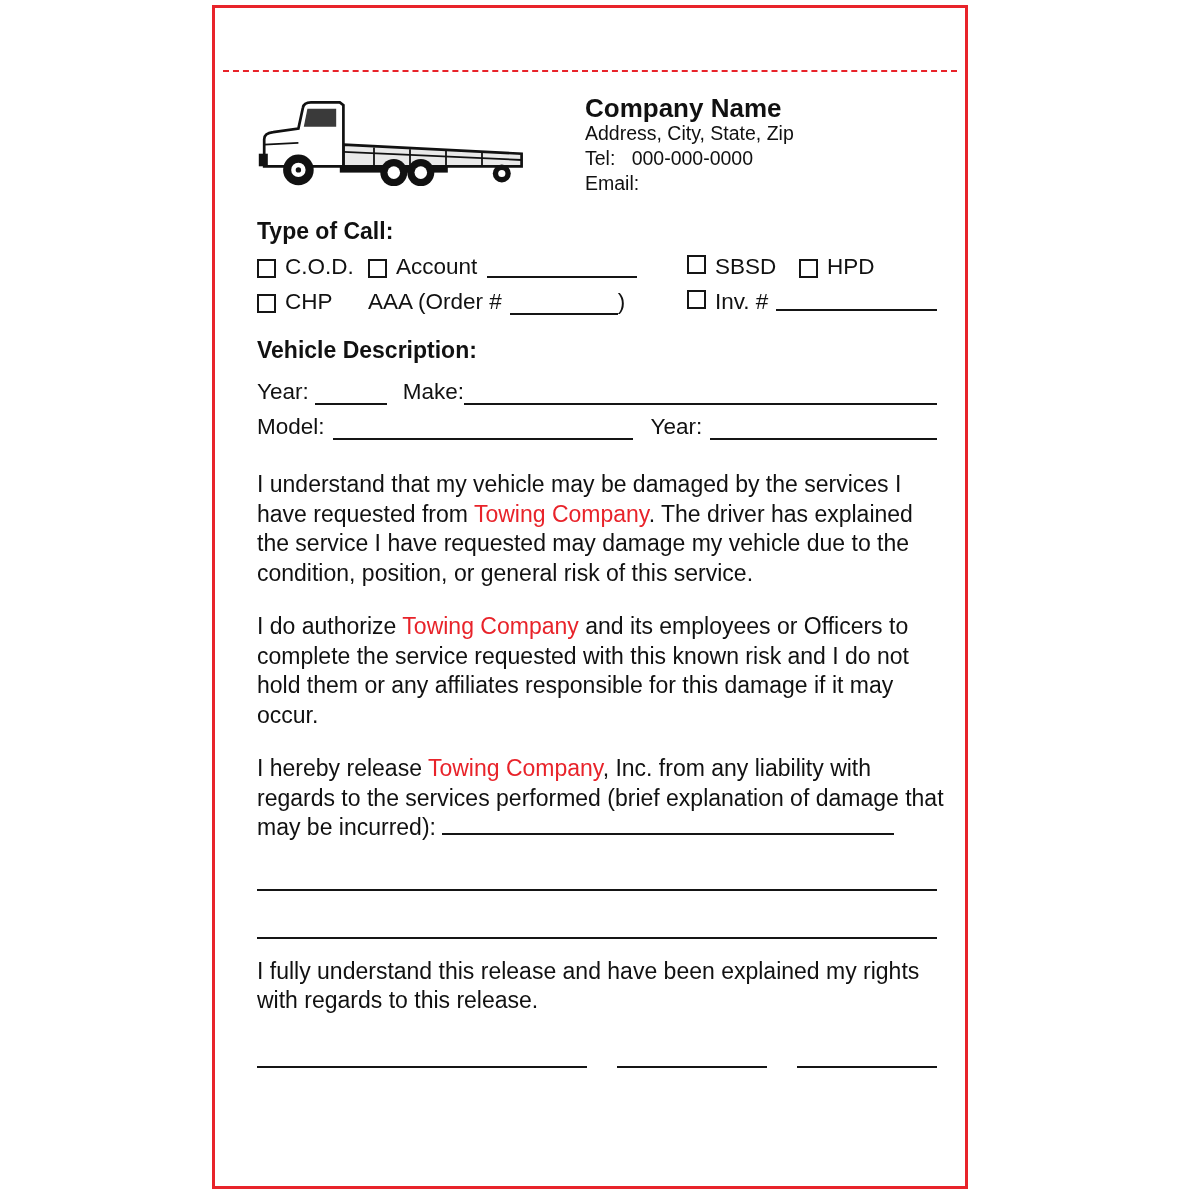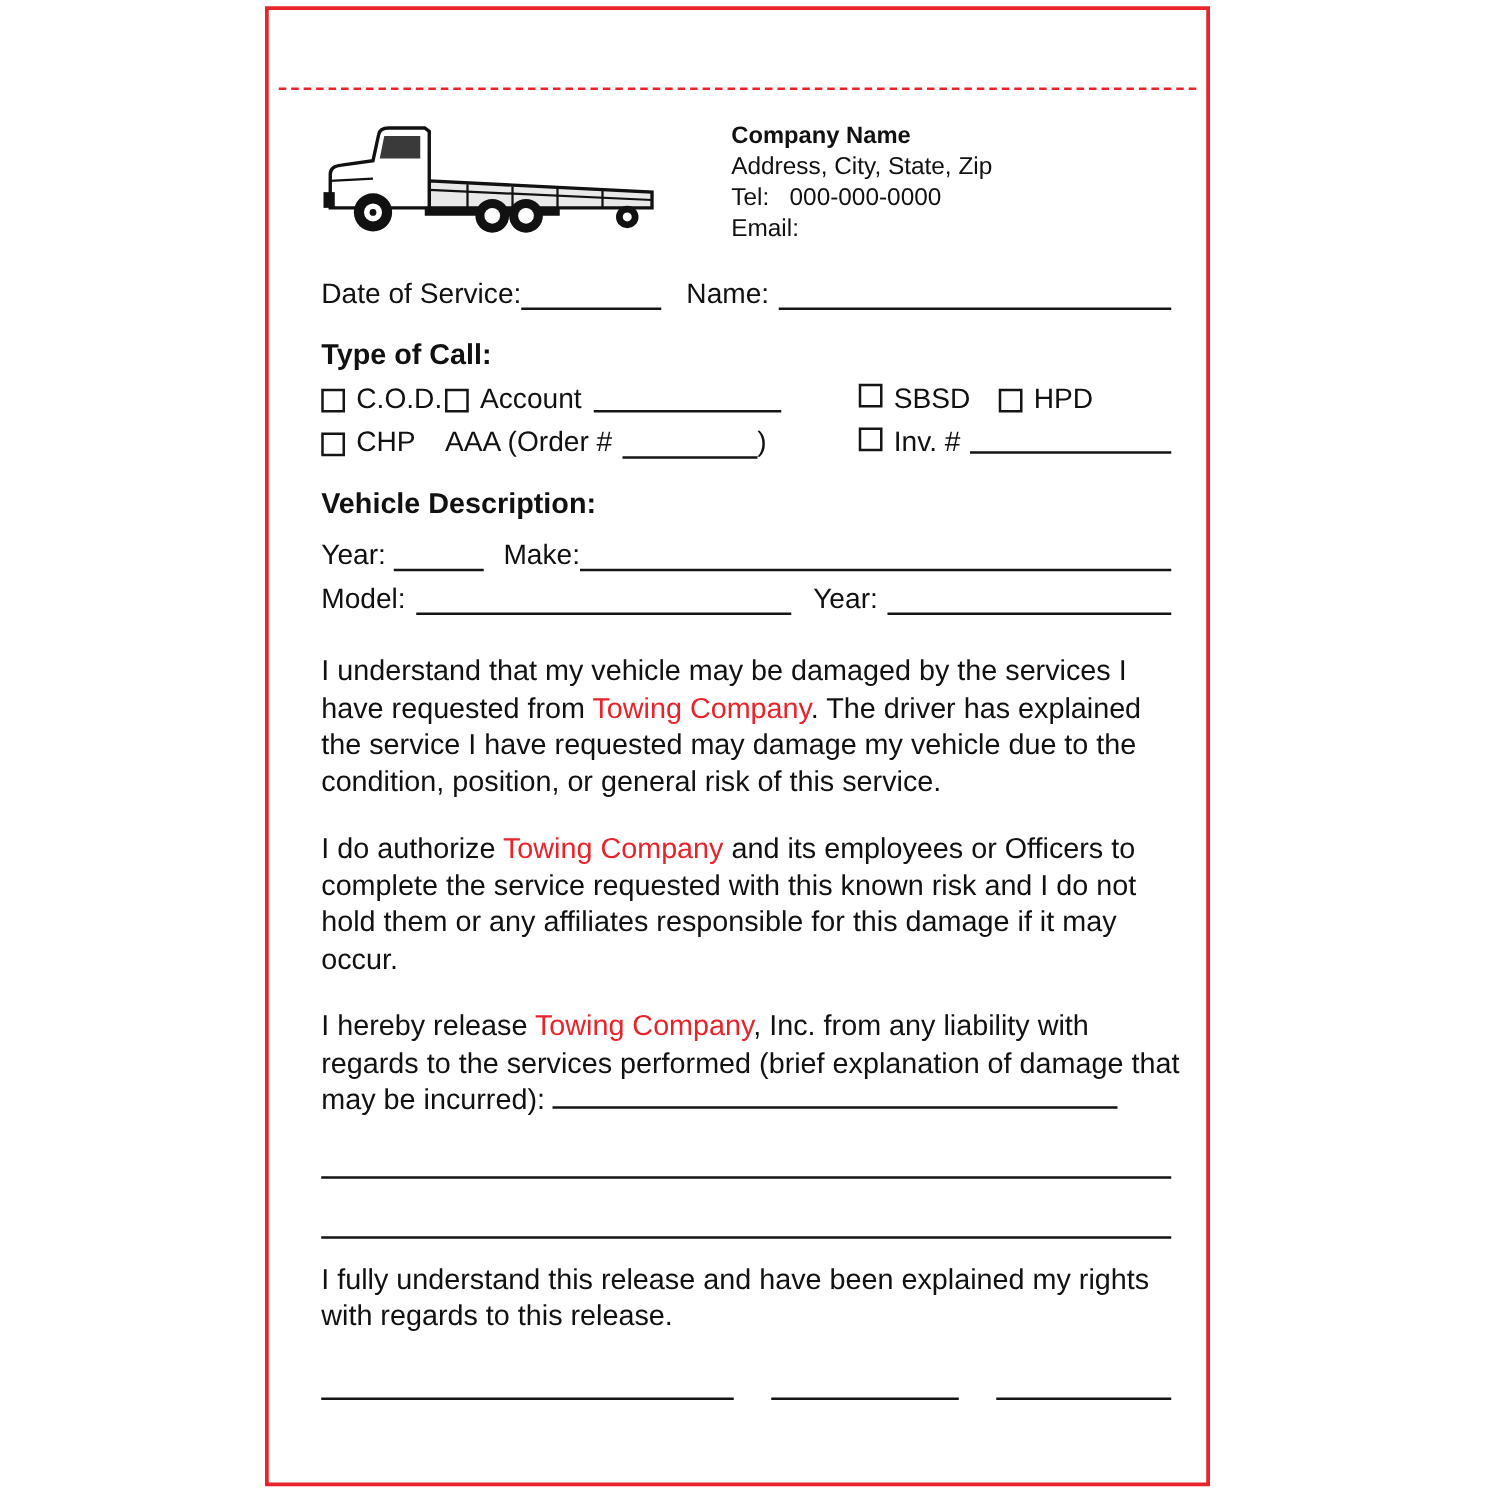--- a/index.html
+++ b/index.html
@@ -10,38 +10,38 @@
   .sheet{
     position:absolute;left:212px;top:5px;width:756px;height:1184px;
     border:3px solid var(--accent,#e8232a);background:#fff;box-sizing:border-box;
   }
   .perf{border-top:2px dashed var(--accent,#e8232a);margin:62px 8px 0 8px;height:0;}
   .content{padding:14px 28px 0 42px;font-size:22px;}
 
   .hdr{display:flex;align-items:flex-start;margin-top:6px;}
   .truck{width:270px;height:100px;flex:0 0 auto;}
   .company{margin-left:58px;line-height:25px;font-size:19.5px;padding-top:4px;}
-  .company .cname{font-weight:bold;font-size:19px;}
+  .company .cname{font-weight:bold;font-size:26px;}
 
   .row{display:flex;align-items:flex-end;}
   .line{border-bottom:2px solid #151515;display:inline-block;height:20px;}
   .grow{flex:1;}
   .nw{white-space:nowrap;}
 
   h3{font-size:23px;margin:0;font-weight:bold;}
   .sec{margin-top:22px;}
 
   .chk{
     display:inline-block;width:15px;height:15px;border:2px solid #151515;
     margin-right:9px;position:relative;top:1px;flex:0 0 auto;
   }
   .chkitem{display:flex;align-items:center;white-space:nowrap;}
   .checksrow{display:flex;align-items:flex-end;margin-top:9px;font-size:22.5px;}
   .w430{width:430px;display:flex;align-items:flex-end;}
-  .w123{width:99px;display:flex;align-items:center;}
+  .w123{width:111px;display:flex;align-items:center;}
   .w112{width:112px;display:flex;align-items:flex-start;}
 
   .para{margin-top:24px;font-size:23px;line-height:29.5px;width:692px;}
   .red{color:var(--accent,#e8232a);}
   .inlineline{border-bottom:2px solid #151515;display:inline-block;height:18px;width:452px;vertical-align:baseline;}
 
   .fullline{border-bottom:2px solid #151515;height:0;margin-top:46px;}
 
   .sigrow{display:flex;align-items:flex-end;margin-top:50px;}
   .sigcol{display:flex;flex-direction:column;align-items:center;}
@@ -86,26 +86,20 @@
       <div class="company">
         <div class="cname">Company Name</div>
         <div>Address, City, State, Zip</div>
         <div>
           <span>Tel:</span>&nbsp;&nbsp;&nbsp;<span>000-000-0000</span>
         </div>
         <div>Email:</div>
       </div>
     </div>
 
-    <div class="row" style="margin-top:26px;font-size:22.5px;">
-      <span class="nw">Date of Service:</span>
-      <span class="line" style="width:112px;"></span>
-      <span class="nw" style="margin-left:20px;">Name:</span>
-      <span class="line grow" style="margin-left:8px;"></span>
-    </div>
 
     <div class="sec">
       <h3>Type of Call:</h3>
       <div class="checksrow">
         <div class="w430">
           <div class="w123 chkitem">
             <span class="chk"></span>
             <span>C.O.D.</span>
           </div>
           <div class="chkitem" style="flex:1;align-items:center;">

